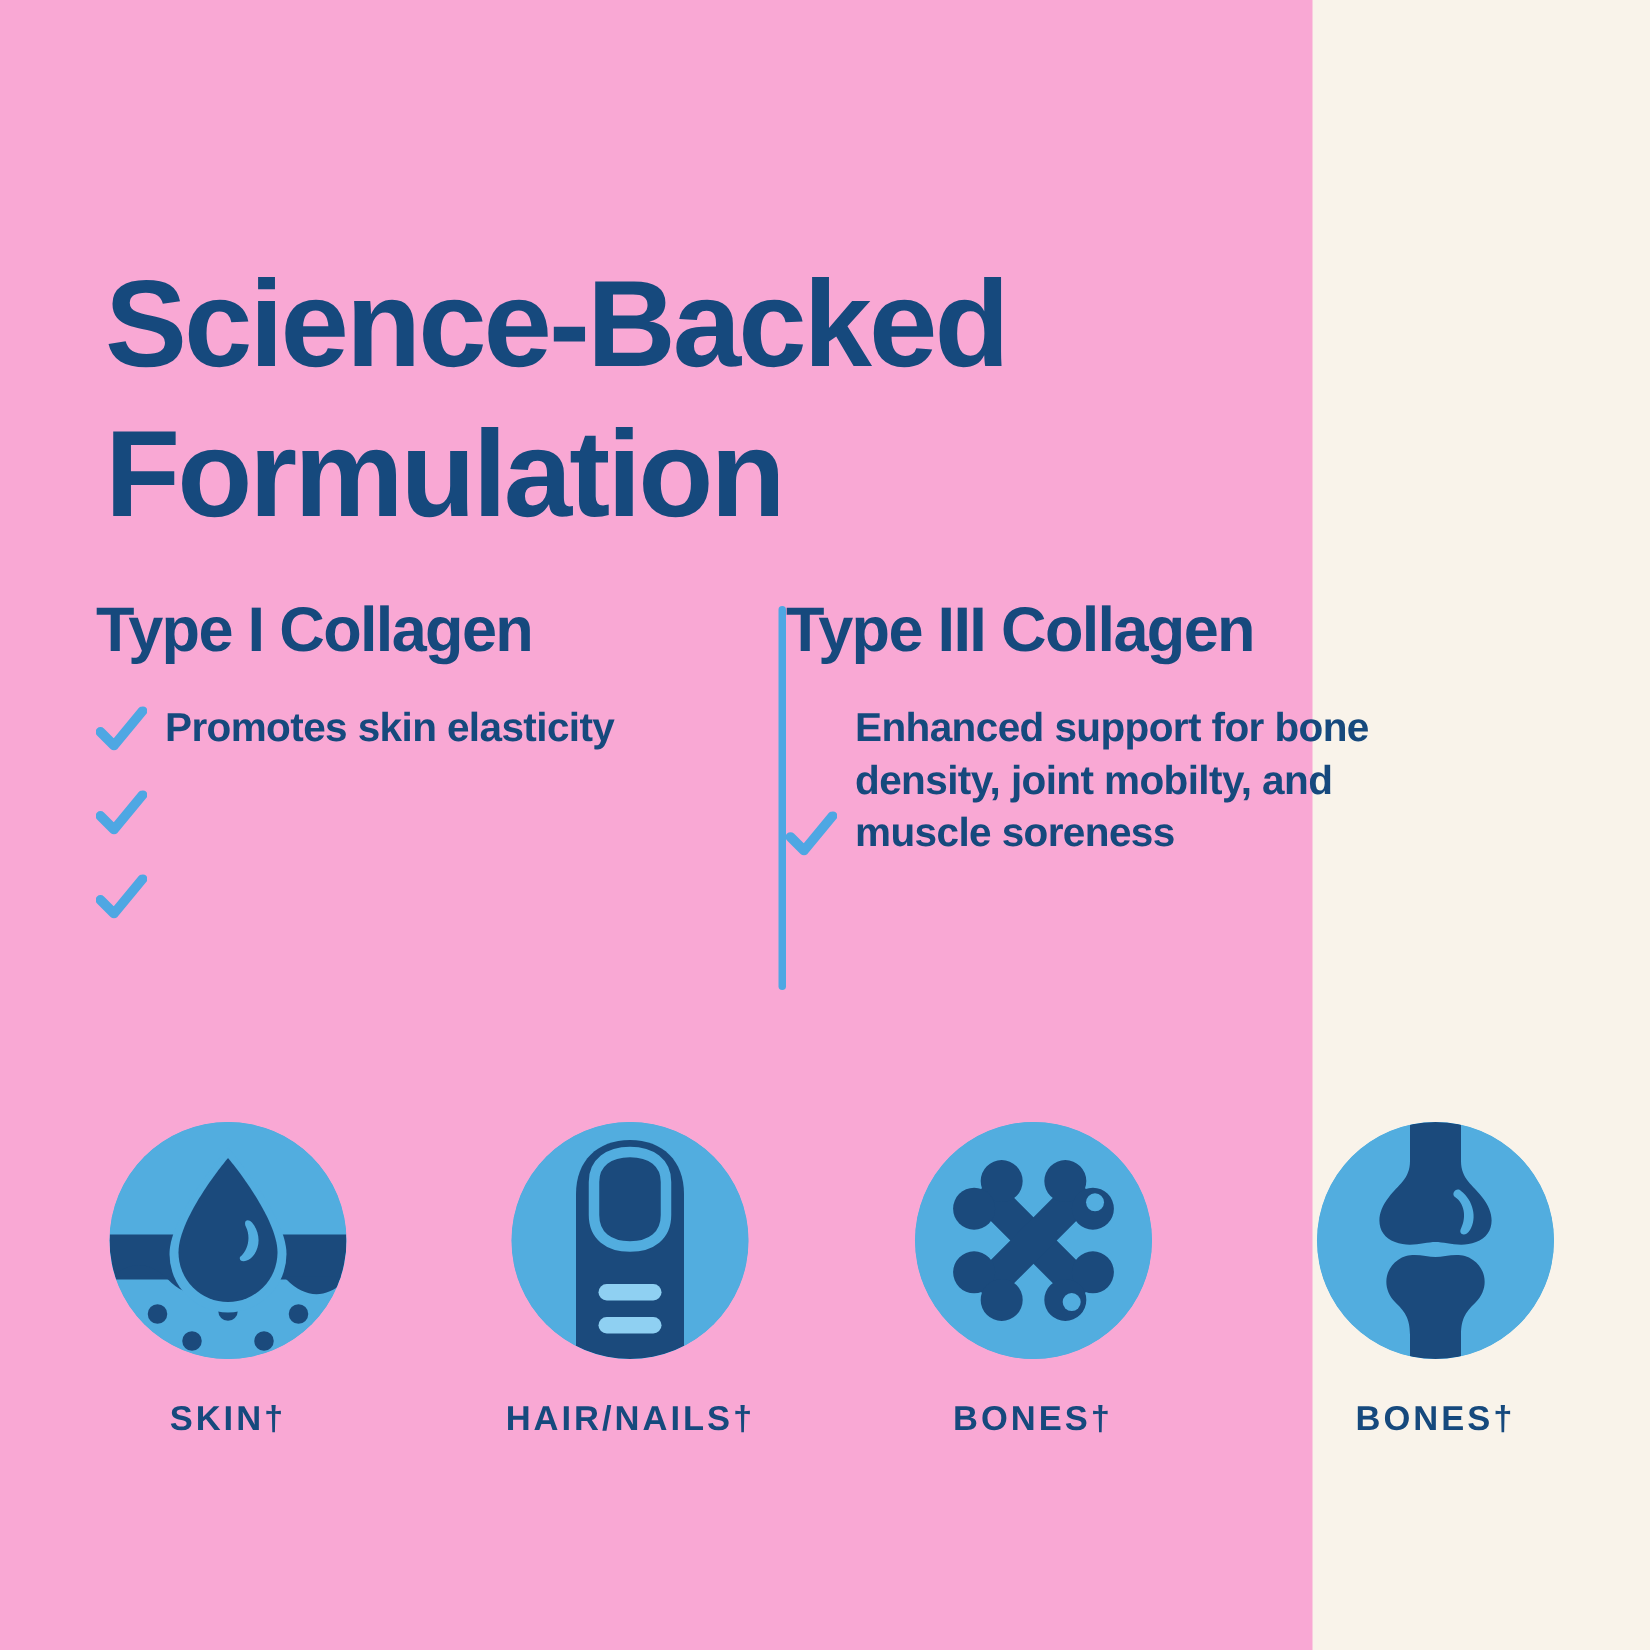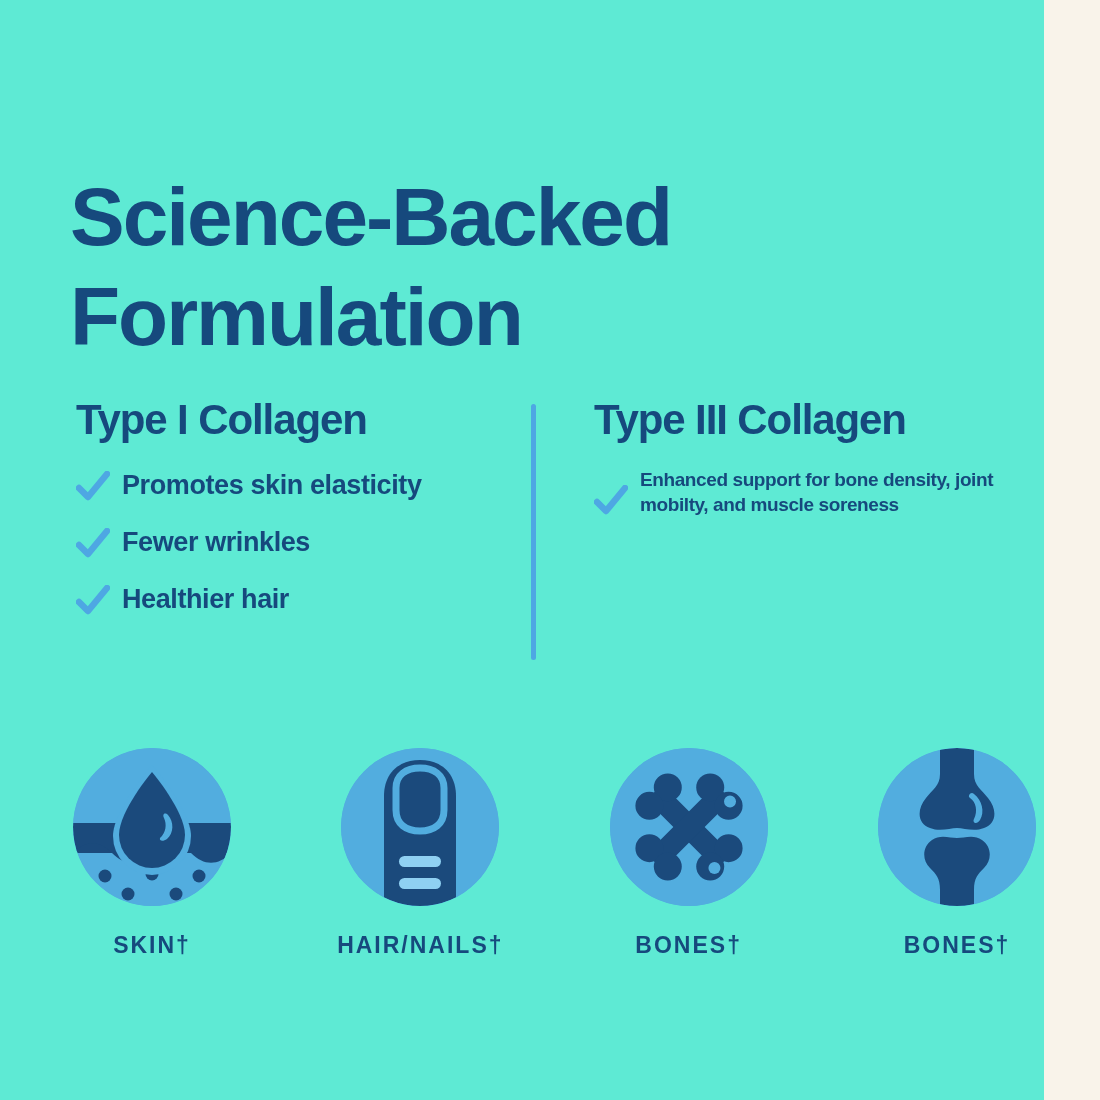--- a/index.html
+++ b/index.html
@@ -10,23 +10,23 @@
   body {
     width: 1100px;
     height: 1100px;
     background: #f9f3ea;
     font-family: "Liberation Sans", sans-serif;
     overflow: hidden;
   }
 
   .poster {
     position: relative;
-    width: 1044px;
+    width: 875px;
     height: 1100px;
-    background: #5eead4;
+    background: #f9a8d4;
     box-sizing: border-box;
   }
 
   
   .title {
     position: absolute;
     left: 70px;
     top: 112px;
     width: 880px;
     color: #16497d;
@@ -34,21 +34,21 @@
     font-weight: 700;
     font-size: 82px;
     line-height: 1.22;
     letter-spacing: -2.0px;
     white-space: pre-line;
   }
 
   
   .columns {
     position: absolute;
-    left: 76px;
+    left: 64px;
     top: 398px;
     width: 975px;
     height: 268px;
     display: flex;
     flex-direction: row;
   }
   .col {
     position: relative;
     box-sizing: border-box;
   }
@@ -59,21 +59,20 @@
   .divider {
     width: 5px;
     min-width: 5px;
     background: #4ea7e3;
     border-radius: 3px;
     margin-top: 6px;
     margin-bottom: 6px;
   }
   .col-right {
     width: 515px;
-    padding-left: 58px;
   }
 
   .col-heading {
     color: #16497d;
     font-weight: 700;
     font-size: 42px;
     letter-spacing: -1.1px;
     line-height: 1.05;
     margin: 0 0 26px 0;
     white-space: nowrap;
@@ -101,21 +100,21 @@
   .check-icon svg { display: block; }
 
   .benefit-text {
     color: #16497d;
     font-weight: 700;
     font-size: 27px;
     line-height: 1.30;
     letter-spacing: -0.4px;
   }
   .col-right .benefit-text {
-    font-size: 19px;
+    font-size: 27px;
     line-height: 1.30;
     max-width: 360px;
   }
 
   
   .icon-row {
     position: absolute;
     left: 62px;
     top: 748px;
     width: 985px;
@@ -172,30 +171,28 @@
           </span>
           <span class="benefit-text">Promotes skin elasticity</span>
         </li>
 
         <li class="benefit-item">
           <span class="check-icon">
             <svg width="34" height="32" viewBox="0 0 34 32" aria-hidden="true">
               <path d="M3 17 L12 26 L31 3" fill="none" stroke="#4ea7e3" stroke-width="6.5" stroke-linecap="round" stroke-linejoin="round"></path>
             </svg>
           </span>
-          <span class="benefit-text">Fewer wrinkles</span>
         </li>
 
         <li class="benefit-item">
           <span class="check-icon">
             <svg width="34" height="32" viewBox="0 0 34 32" aria-hidden="true">
               <path d="M3 17 L12 26 L31 3" fill="none" stroke="#4ea7e3" stroke-width="6.5" stroke-linecap="round" stroke-linejoin="round"></path>
             </svg>
           </span>
-          <span class="benefit-text">Healthier hair</span>
         </li>
 
       </ul>
     </div>
 
     <div class="divider"></div>
 
     <div class="col col-right">
       <h2 class="col-heading">Type III Collagen</h2>
       <ul class="benefit-list">

